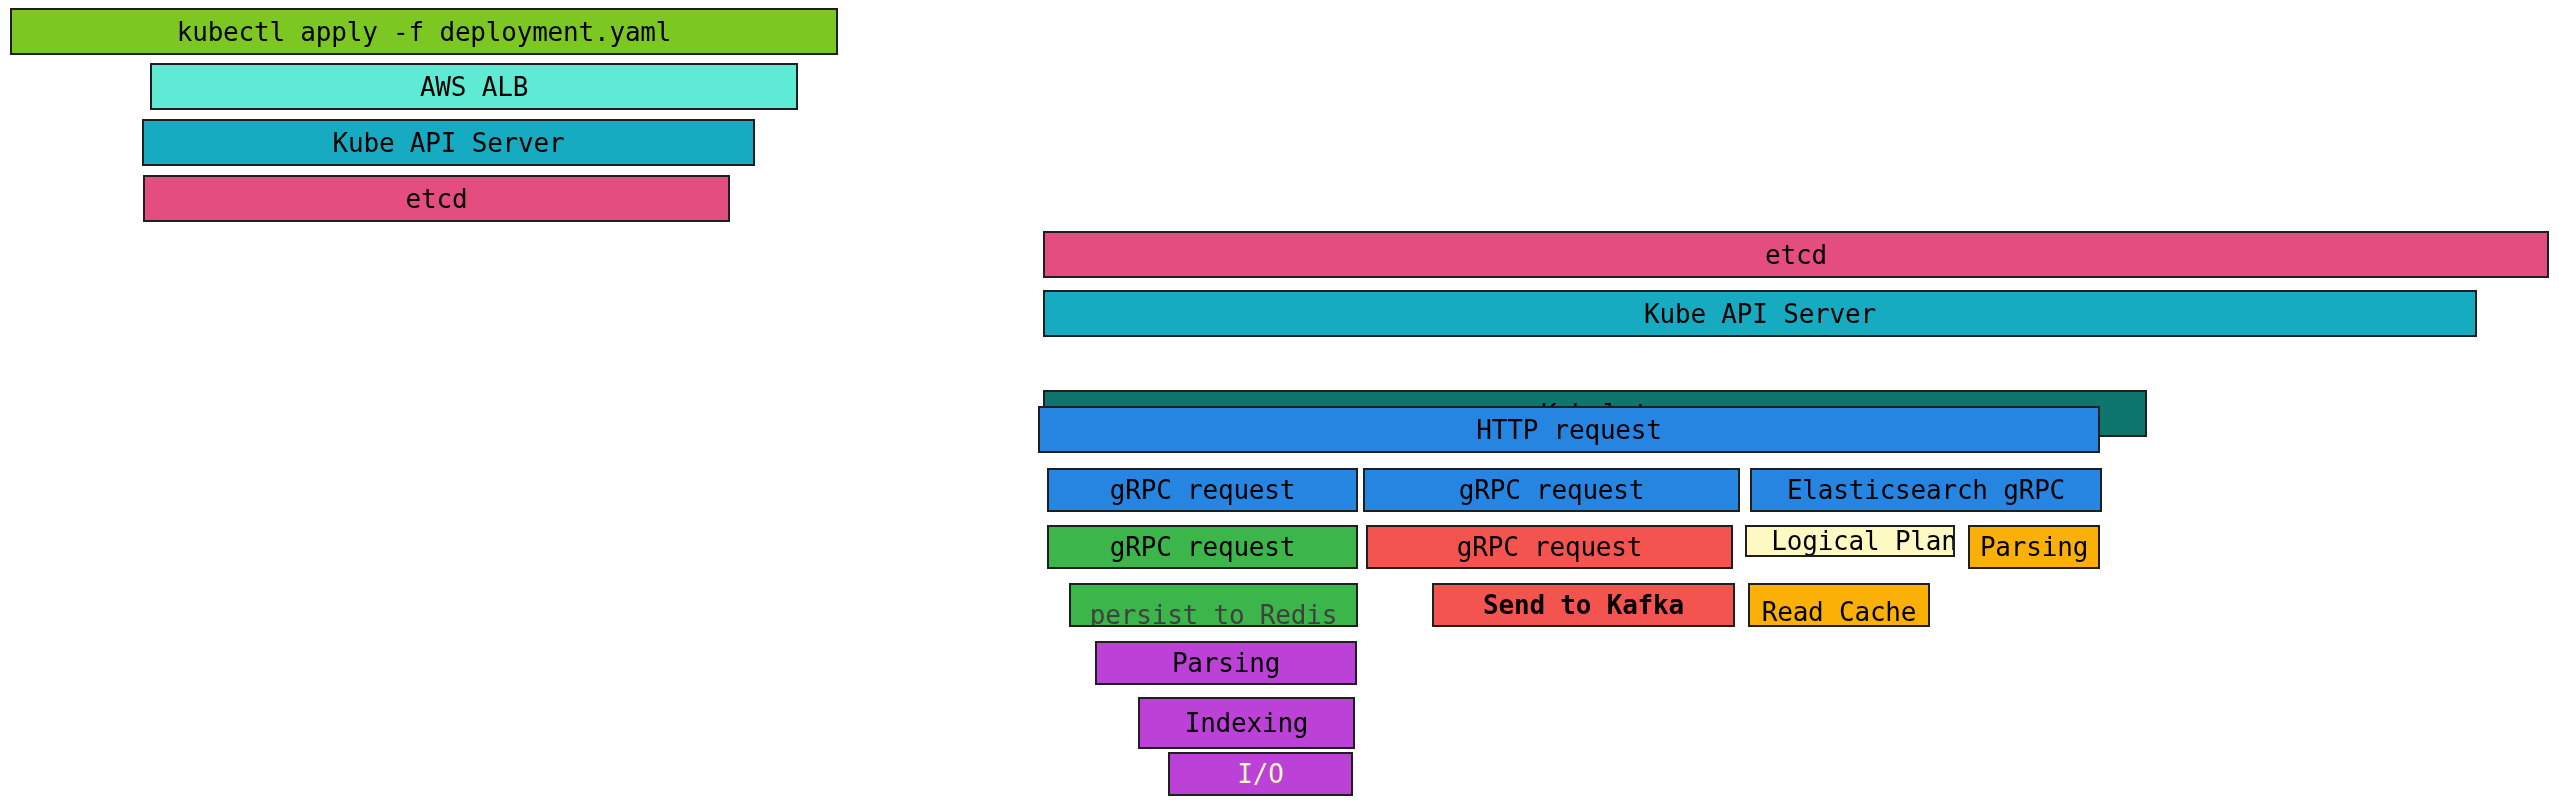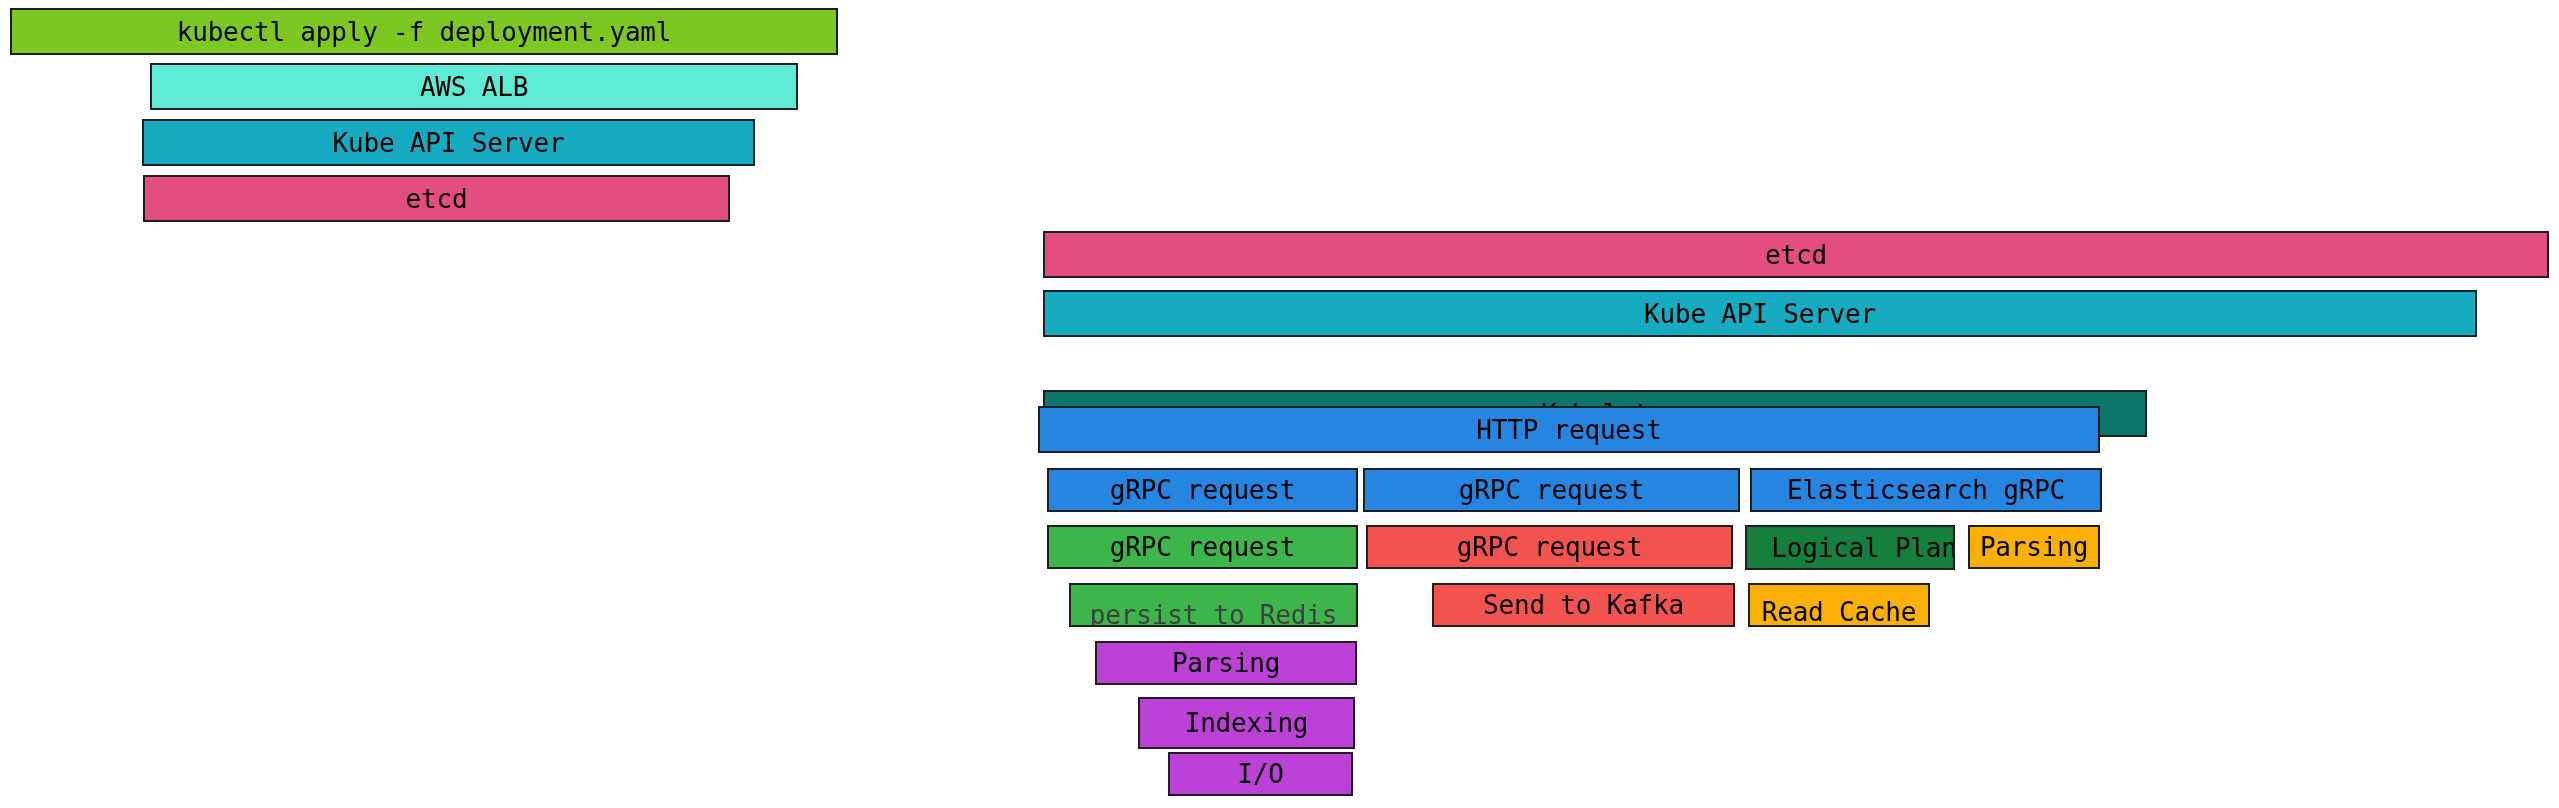--- a/index.html
+++ b/index.html
@@ -88,38 +88,38 @@
       </div>
       <div class="frame" style="left: 1750px; top: 468px; width: 352px; height: 44px; background: rgb(37, 133, 224); border-color: rgb(31, 31, 31);">
         <span class="frame-label" style="color: rgb(0, 0, 0);">Elasticsearch gRPC</span>
       </div>
       <div class="frame" style="left: 1047px; top: 525px; width: 311px; height: 44px; background: rgb(60, 181, 74); border-color: rgb(31, 31, 31);">
         <span class="frame-label" style="color: rgb(0, 0, 0);">gRPC request</span>
       </div>
       <div class="frame" style="left: 1366px; top: 525px; width: 367px; height: 44px; background: rgb(244, 84, 79); border-color: rgb(31, 31, 31);">
         <span class="frame-label" style="color: rgb(0, 0, 0);">gRPC request</span>
       </div>
-      <div class="frame" style="left: 1745px; top: 525px; width: 210px; height: 45px; background: #15803d; border-color: rgb(31, 31, 31); padding-left: 28px;">
+      <div class="frame" style="left: 1745px; top: 525px; width: 210px; height: 32px; background: #fef9c3; border-color: rgb(31, 31, 31); padding-left: 28px;">
         <span class="frame-label" style="color: rgb(0, 0, 0);">Logical Plan</span>
       </div>
       <div class="frame" style="left: 1968px; top: 525px; width: 132px; height: 44px; background: rgb(251, 176, 7); border-color: rgb(31, 31, 31);">
         <span class="frame-label" style="color: rgb(0, 0, 0);">Parsing</span>
       </div>
       <div class="frame" style="left: 1069px; top: 583px; width: 289px; height: 44px; background: rgb(60, 181, 74); border-color: rgb(31, 31, 31);">
         <span class="frame-label" style="color: #404040; margin-top: 20px;">persist to Redis</span>
       </div>
       <div class="frame" style="left: 1432px; top: 583px; width: 303px; height: 44px; background: rgb(244, 84, 79); border-color: rgb(31, 31, 31);">
-        <span class="frame-label" style="color: rgb(0, 0, 0);">Send to Kafka</span>
+        <span class="frame-label" style="color: rgb(0, 0, 0); font-weight: bold;">Send to Kafka</span>
       </div>
       <div class="frame" style="left: 1748px; top: 583px; width: 182px; height: 44px; background: rgb(251, 176, 7); border-color: rgb(31, 31, 31); align-items: flex-end;">
         <span class="frame-label" style="color: rgb(0, 0, 0);">Read Cache</span>
       </div>
       <div class="frame" style="left: 1095px; top: 641px; width: 262px; height: 44px; background: rgb(188, 65, 214); border-color: rgb(31, 31, 31);">
         <span class="frame-label" style="color: rgb(0, 0, 0);">Parsing</span>
       </div>
       <div class="frame" style="left: 1138px; top: 697px; width: 217px; height: 52px; background: rgb(188, 65, 214); border-color: rgb(31, 31, 31);">
         <span class="frame-label" style="color: rgb(0, 0, 0);">Indexing</span>
       </div>
       <div class="frame" style="left: 1168px; top: 752px; width: 185px; height: 44px; background: rgb(188, 65, 214); border-color: rgb(31, 31, 31);">
-        <span class="frame-label" style="color: #000000; text-align: right;">I/O</span>
+        <span class="frame-label" style="color: #fef9c3; text-align: right;">I/O</span>
       </div>
     </div>
 </div>
 
 </body></html>

